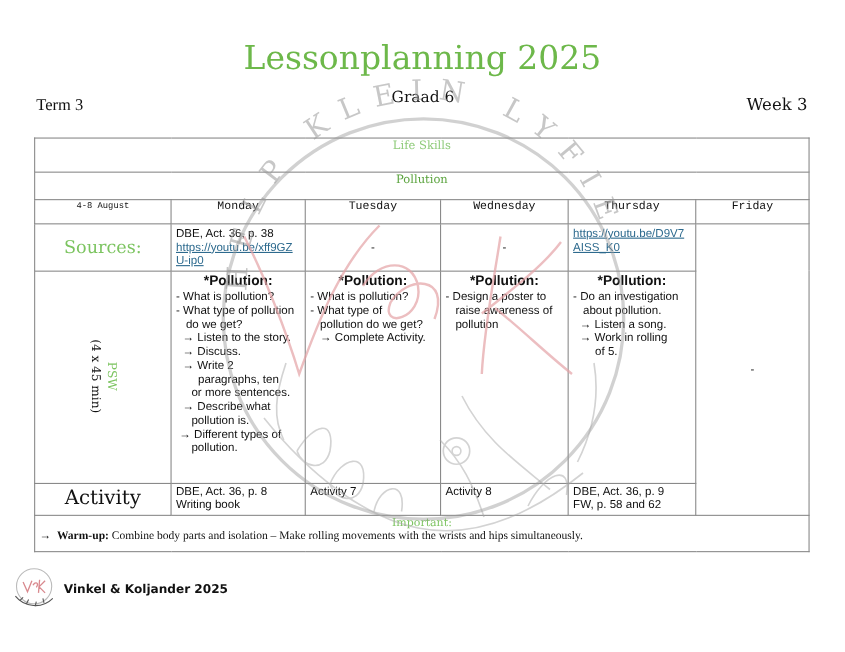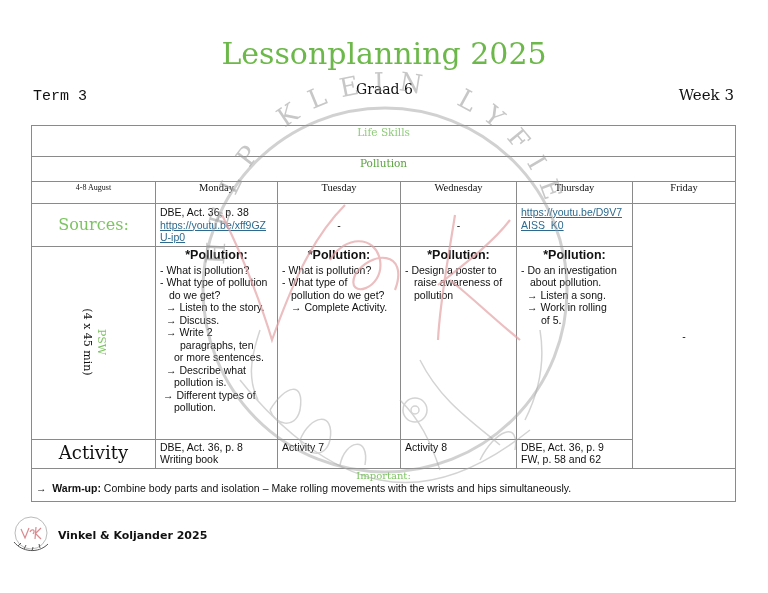--- a/index.html
+++ b/index.html
@@ -6,33 +6,33 @@
   body {
     width: 768px; height: 593px; background: #ffffff; position: relative; overflow: hidden;
     font-family: "Liberation Sans", sans-serif; color: #111;
   }
   .watermark { position: absolute; left: 0; top: 0; width: 768px; height: 593px; pointer-events: none; z-index: 3; }
   .title {
     position: absolute; left: 0; width: 768px; top: 36px; text-align: center;
     font-family: "DejaVu Serif", serif; font-size: 30px; color: #6db84a; letter-spacing: 0px;
     font-weight: normal;
   }
-  .term { position: absolute; left: 33px; top: 88px; font-family: Liberation Mono, monospace; font-size: 15px; color: #111; text-align: center; }
+  .term { position: absolute; left: 33px; top: 88px; font-family: Liberation Serif, serif; font-size: 15px; color: #111; text-align: center; }
   .grade { position: absolute; left: 356px; top: 81px; font-family: "DejaVu Serif", serif; font-size: 14px; color: #111; }
   .week { position: absolute; right: 34px; top: 86px; font-family: "DejaVu Serif", serif; font-size: 15px; color: #111; }
 
   table.plan {
     position: absolute; left: 31px; top: 125px; width: 704px; border-collapse: collapse; table-layout: fixed;
     z-index: 1;
     border-radius: 32px;
   }
   table.plan td { border: 1px solid #8a8a8a; vertical-align: top; padding: 0; font-size: 10.5px; line-height: 12.5px; }
   .row-subject td { height: 30px; text-align: center; vertical-align: middle; font-family: "DejaVu Serif", serif; font-size: 22px; color: #8fcb7a; }
   .row-topic td { height: 24px; text-align: center; vertical-align: middle; font-family: "DejaVu Serif", serif; font-size: 18px; color: #5aa33d; }
-  .row-days td { height: 21px; text-align: center; vertical-align: middle; font-family: Liberation Serif, serif; font-size: 14px; }
+  .row-days td { height: 21px; text-align: center; vertical-align: middle; font-family: Liberation Mono, monospace; font-size: 14px; }
   .row-days td.dates { font-size: 8px; }
   .row-sources td { height: 37px; }
   .row-sources td.label { text-align: center; vertical-align: middle; color: #7cc460; font-family: "DejaVu Serif", serif; font-size: 16px; }
   .row-sources td.cell { padding: 2px 4px; }
   .row-sources td.dash { text-align: center; vertical-align: middle; }
   .link { color: #2d6a8e; text-decoration: underline; }
   .row-psw td { height: 190px; }
   .row-psw td.cell { padding: 1px 4px; }
   .psw-label { position: relative; height: 190px; }
   .psw-rot { position: absolute; left: 50%; top: 50%; transform: translate(-50%, -50%) rotate(90deg); white-space: nowrap; text-align: center; font-family: "DejaVu Serif", serif; font-size: 11px; line-height: 14px; }
@@ -43,21 +43,21 @@
   .i1 { padding-left: 9px; }
   .i2 { padding-left: 6px; }
   .i3 { padding-left: 20px; }
   .i4 { padding-left: 14px; }
   .friday-merged { text-align: center; vertical-align: middle !important; }
   .row-activity td { height: 26px; }
   .row-activity td.label { text-align: center; vertical-align: middle; font-family: "DejaVu Serif", serif; font-size: 18px; }
   .row-activity td.cell { padding: 1px 4px; }
   .row-important td { height: 32px; position: relative; }
   .important-label { text-align: center; color: #7cc460; font-family: "DejaVu Serif", serif; font-size: 10px; line-height: 11px; margin-top: 1px; }
-  .warmup { padding-left: 4px; font-size: 10.5px; line-height: 14px; }
+  .warmup { padding-left: 4px; font-size: 10.5px; line-height: 14px; font-family: Liberation Serif, serif; }
   .warmup b { font-weight: bold; }
 
   .footer { position: absolute; left: 8px; top: 512px; display: flex; align-items: center; gap: 4px; }
   .footer-logo { width: 46px; height: 46px; }
   .footer-text { font-family: "DejaVu Sans", sans-serif; font-weight: bold; font-size: 11px; color: #111; }
 </style>
 </head>
 <body>
 
 <div class="title">Lessonplanning 2025</div>

